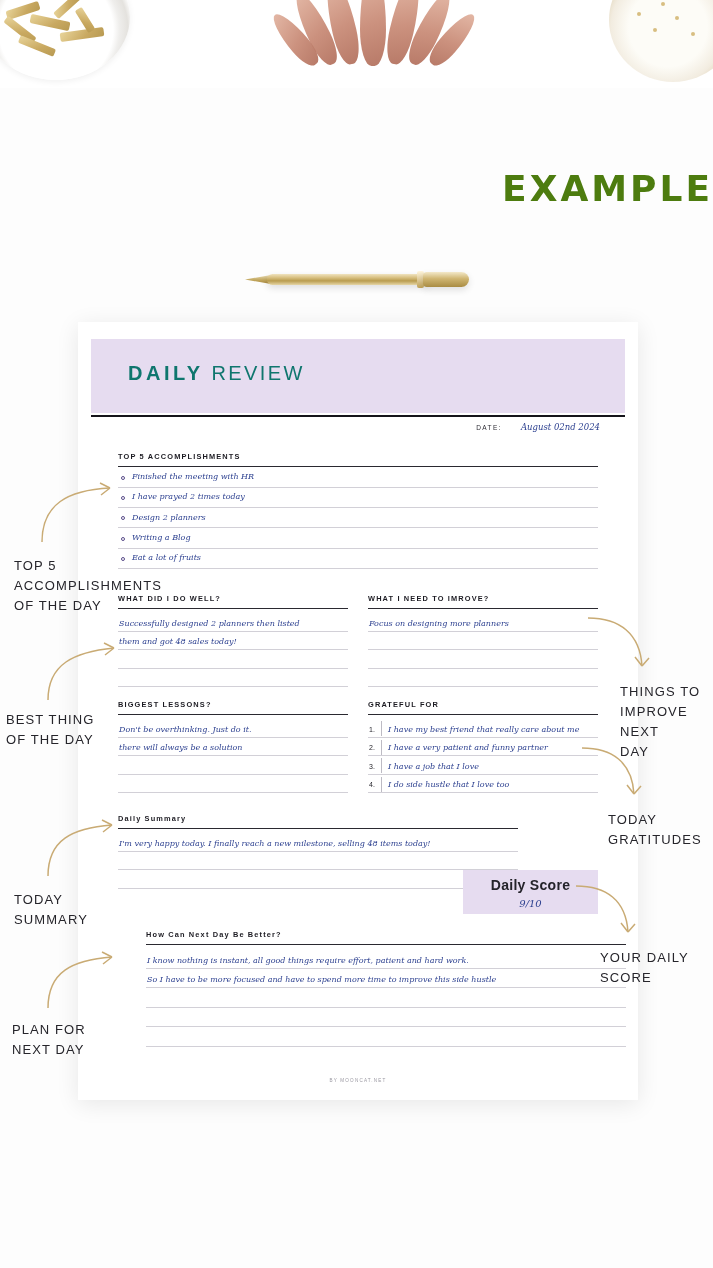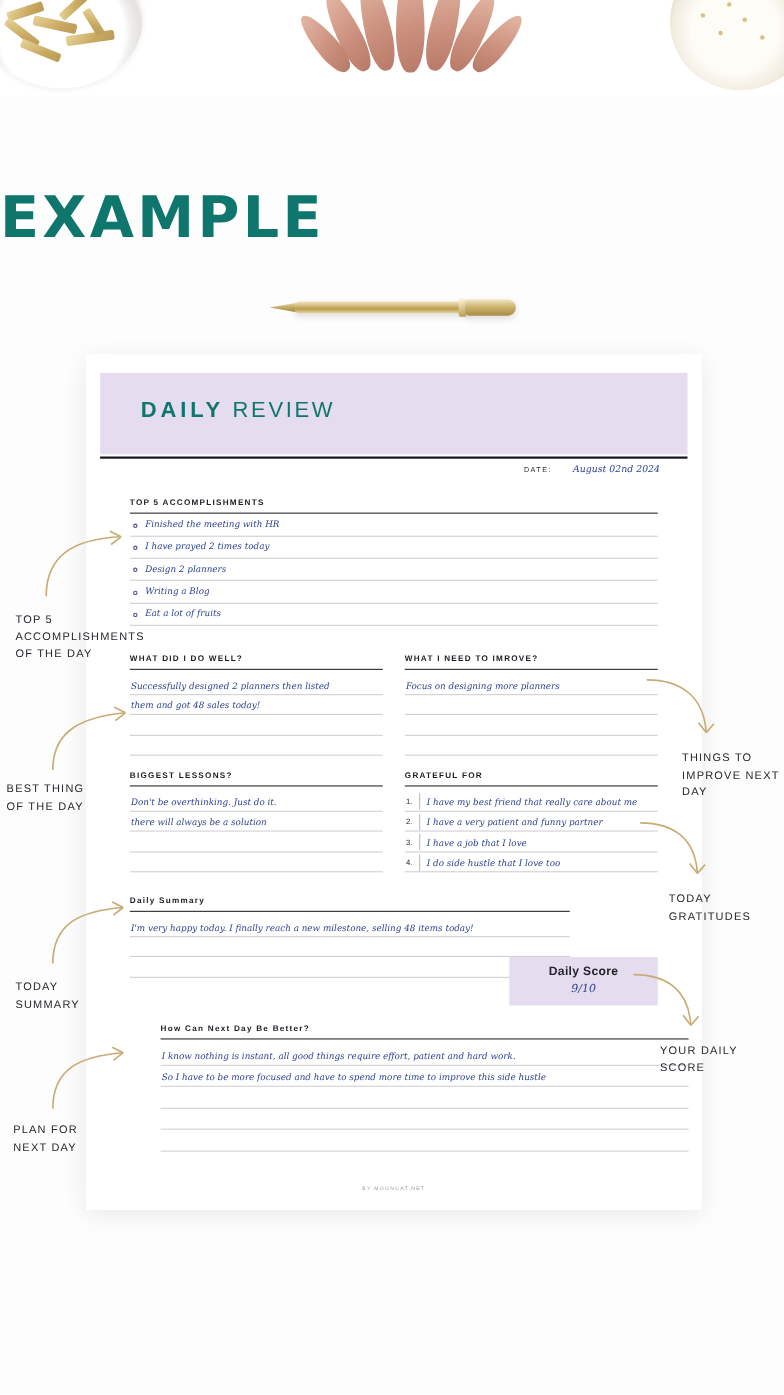--- a/index.html
+++ b/index.html
@@ -64,26 +64,26 @@
     background: #cdae63;
     border-radius: 50%;
     opacity: .8;
   }
 
   
   .example-title {
     position: absolute;
     top: 168px; left: 0;
     width: 713px;
-    text-align: left;
+    text-align: right;
     font-family: "DejaVu Sans", sans-serif;
-    font-size: 52px;
+    font-size: 36px;
     font-weight: 700;
     letter-spacing: 3px;
-    color: #0f766e;
+    color: #4d7c0f;
   }
 
   
   .pen {
     position: absolute;
     left: 245px; top: 262px;
     width: 232px; height: 34px;
   }
   .pen-body {
     position: absolute;
@@ -255,21 +255,21 @@
   
   .score-box {
     position: absolute;
     left: 385px; top: 548px;
     width: 135px; height: 44px;
     background: #e6dcf0;
     text-align: center;
   }
   .score-label {
     margin-top: 7px;
-    font-size: 11px;
+    font-size: 14px;
     font-weight: 700;
     color: #24232a;
     letter-spacing: .3px;
   }
   .score-value {
     margin-top: 5px;
     font-size: 10px;
   }
 
   
@@ -282,21 +282,21 @@
     width: 560px;
     text-align: center;
     font-size: 4.6px;
     letter-spacing: 1.2px;
     color: #9b99a2;
   }
 
   
   .annot {
     position: absolute;
-    font-size: 10px;
+    font-size: 13px;
     line-height: 1.55;
     letter-spacing: 1.1px;
     color: #26252b;
     font-weight: 400;
   }
   .annot.right { }
   .arrow { position: absolute; }
   .arrow svg { display: block; overflow: visible; }
 </style>
 </head>

